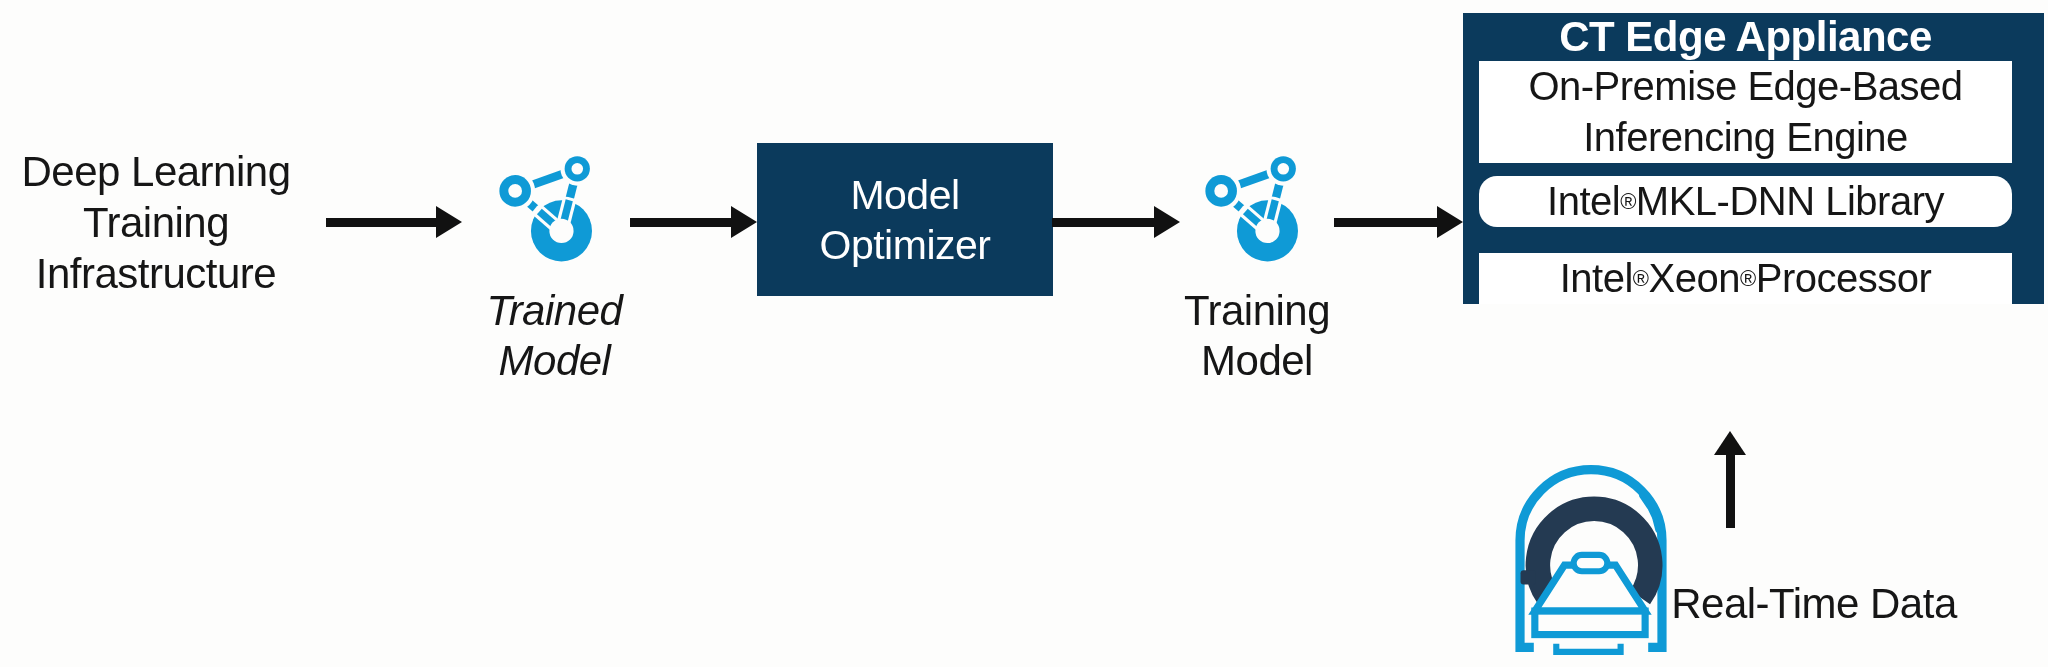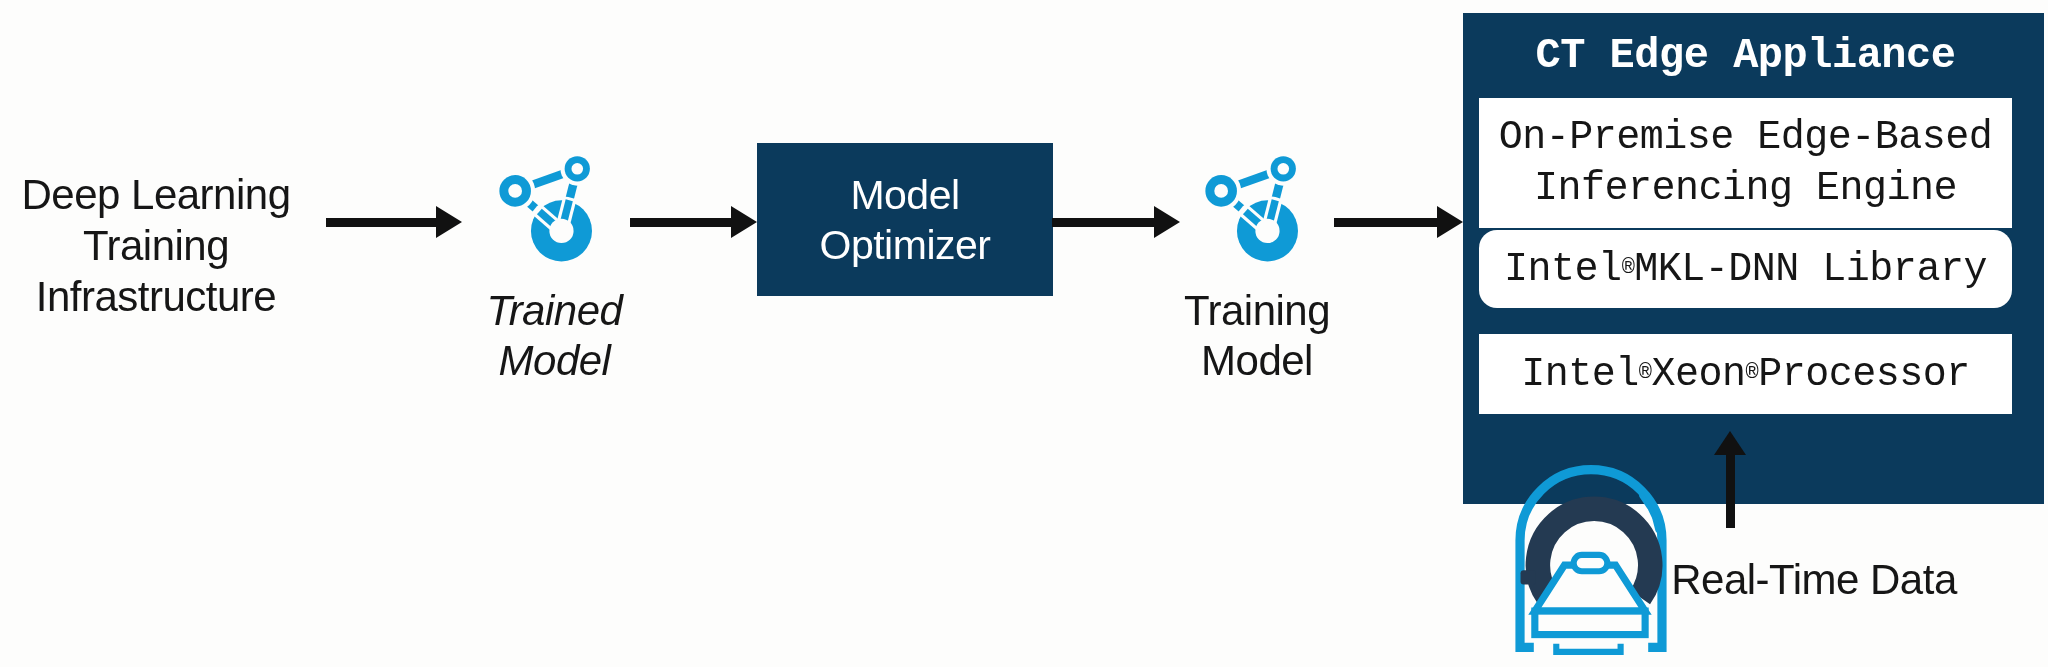--- a/index.html
+++ b/index.html
@@ -1,47 +1,47 @@
 <!DOCTYPE html>
 <html><head>
 <meta charset="utf-8">
 <style>
   html,body{margin:0;padding:0;background:#fdfdfc;}
   body{width:2048px;height:667px;font-family:"Liberation Sans", sans-serif;}
   .canvas{position:relative;width:2048px;height:667px;background:#fdfdfc;overflow:hidden;}
 
   .lbl{position:absolute;color:#161616;text-align:center;white-space:pre-line;letter-spacing:-0.5px;}
-  .lbl-src{left:2px;top:146px;width:308px;font-size:42px;line-height:51px;margin-top:23px;}
+  .lbl-src{left:2px;top:146px;width:308px;font-size:42px;line-height:51px;}
   .lbl-trained{left:452px;top:286px;width:205px;font-size:42px;line-height:50px;font-style:italic;}
   .lbl-optimized{left:1150px;top:286px;width:214px;font-size:42px;line-height:50px;}
-  .lbl-realtime{left:1666px;top:556px;width:296px;font-size:42px;line-height:48px;}
+  .lbl-realtime{left:1666px;top:580px;width:296px;font-size:42px;line-height:48px;}
 
   .harrow{position:absolute;height:32px;display:flex;align-items:center;}
   .harrow .shaft{flex:1;height:9px;background:#111;}
   .harrow .head{width:0;height:0;border-top:16px solid transparent;border-bottom:16px solid transparent;border-left:26px solid #111;}
   .arrow1{left:326px;top:206px;width:136px;}
   .arrow2{left:630px;top:206px;width:127px;}
   .arrow3{left:1052px;top:206px;width:128px;}
   .arrow4{left:1334px;top:206px;width:129px;}
 
   .varrow{position:absolute;display:flex;flex-direction:column;align-items:center;left:1714px;top:431px;width:32px;height:97px;}
   .varrow .head{width:0;height:0;border-left:16px solid transparent;border-right:16px solid transparent;border-bottom:24px solid #111;}
   .varrow .shaft{flex:1;width:9px;background:#111;}
 
   .optimizer-box{position:absolute;left:757px;top:143px;width:296px;height:153px;background:#0b3a5c;
     color:#fff;display:flex;align-items:center;justify-content:center;text-align:center;
     font-size:41px;line-height:50px;white-space:pre-line;letter-spacing:-0.5px;}
 
-  .appliance{position:absolute;left:1463px;top:13px;width:581px;height:491px;background:#0b3a5c;
-    display:flex;flex-direction:column;box-sizing:border-box;padding:0 32px 13px 16px;font-family:Liberation Mono, monospace;}
+  .appliance{position:absolute;left:1463px;top:13px;width:581px;height:291px;background:#0b3a5c;
+    display:flex;flex-direction:column;box-sizing:border-box;padding:0 32px 13px 16px;}
   .appliance .title{height:85px;display:flex;align-items:center;justify-content:center;
     color:#fff;font-size:42px;font-weight:700;letter-spacing:-0.5px;}
   .appliance .layer{background:#fff;color:#161616;display:flex;align-items:center;justify-content:center;
     text-align:center;font-size:40px;line-height:51px;white-space:pre-line;letter-spacing:-0.5px;}
-  .layer-0{height:130px;margin-bottom:2px;}
+  .layer-0{height:130px;margin-bottom:13px;}
   .layer-1{height:78px;margin-bottom:26px;border-radius:18px;}
   .layer-2{height:80px;}
   sup{font-size:0.55em;line-height:0;}
 
   .neticon{position:absolute;width:116px;height:120px;}
   .neticon-a{left:494px;top:153px;}
   .neticon-b{left:1200px;top:153px;}
   .scanner{position:absolute;left:1513px;top:463px;width:156px;height:192px;}
 </style>
 </head>

